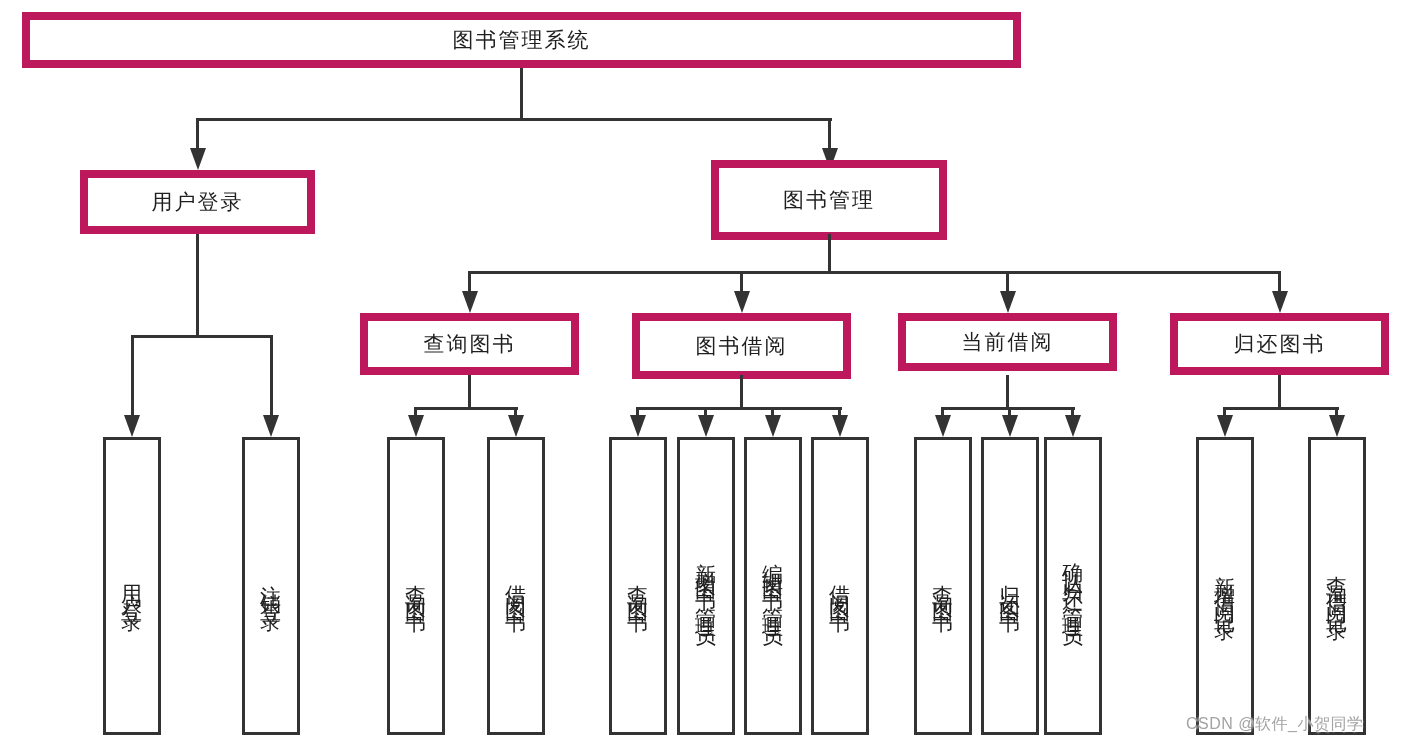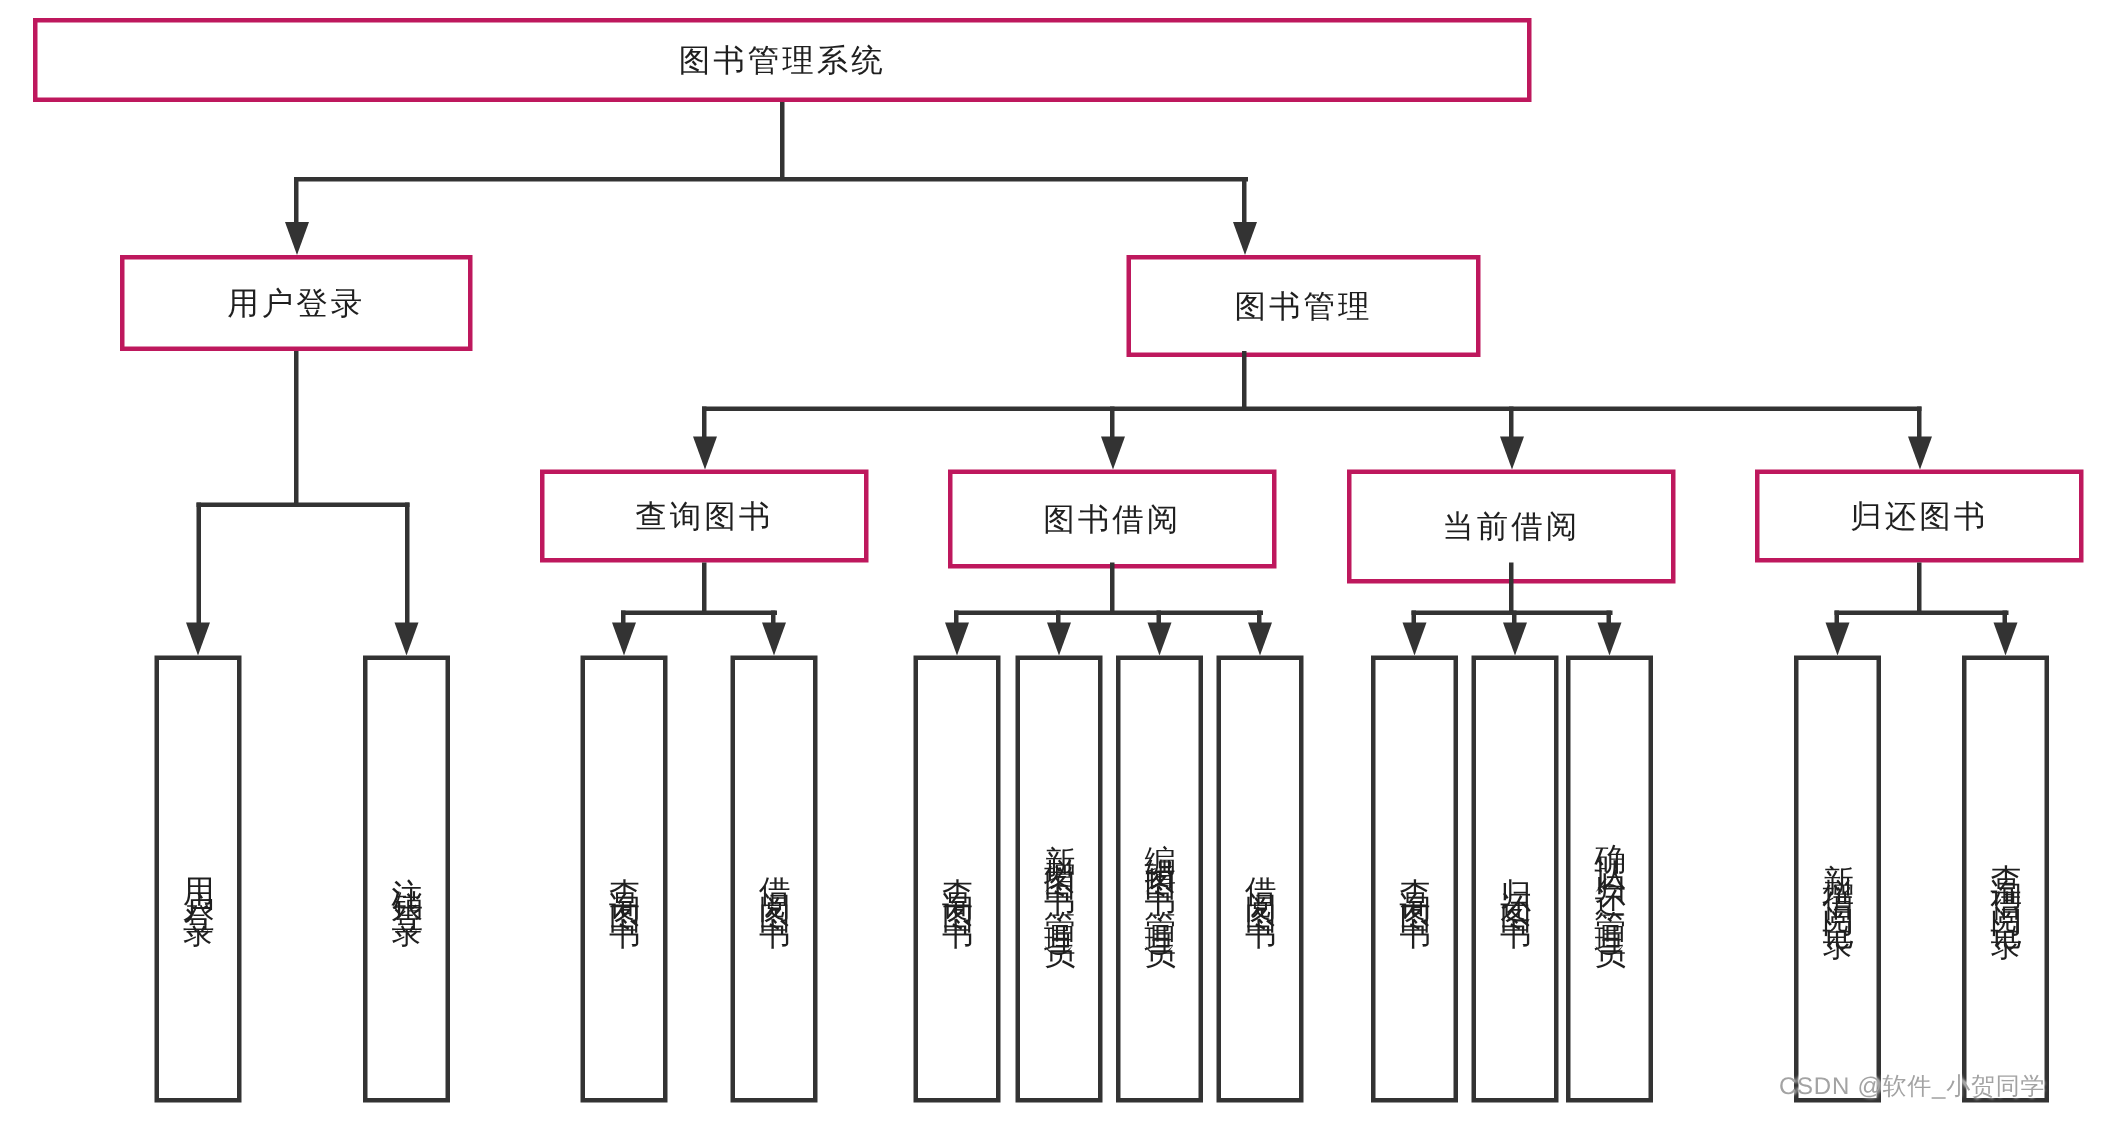--- a/index.html
+++ b/index.html
@@ -1,21 +1,21 @@
 <!DOCTYPE html>
 <html><head>
 <meta charset="utf-8">
 <style>
   html,body{margin:0;padding:0;background:#ffffff;}
   .canvas{
     position:relative;width:1405px;height:747px;background:#ffffff;overflow:hidden;
     font-family:"Liberation Sans","DejaVu Sans",sans-serif;
   }
   .box{
-    position:absolute;box-sizing:border-box;border:3px solid #be185d;background:#ffffff;
+    position:absolute;box-sizing:border-box;border:8px solid #be185d;background:#ffffff;
     display:flex;align-items:center;justify-content:center;
     font-size:21px;color:#1f1f1f;letter-spacing:2px;
   }
   .vbox{
     position:absolute;box-sizing:border-box;border:3px solid #333333;background:#ffffff;
     display:flex;align-items:center;justify-content:center;
     font-size:21px;color:#1f1f1f;
   }
   .vbox .vtext{
     writing-mode:vertical-rl;text-orientation:mixed;letter-spacing:9px;line-height:1;
@@ -46,21 +46,21 @@
   <div class="vline" style="left:520px;top:68px;height:52px;"></div>
   <div class="hline" style="left:196px;top:118px;width:636px;"></div>
   <div class="vline" style="left:196px;top:118px;height:34px;"></div>
   <div class="arrow" style="left:190px;top:148px;"></div>
   <div class="vline" style="left:828px;top:118px;height:34px;"></div>
   <div class="arrow" style="left:822px;top:148px;"></div>
 
   <div class="box" style="left:80px;top:170px;width:235px;height:64px;">
     <span>用户登录</span>
   </div>
-  <div class="box" style="left:711px;top:170px;width:236px;height:68px;margin-left:40px;">
+  <div class="box" style="left:711px;top:160px;width:236px;height:80px;">
     <span>图书管理</span>
   </div>
 
   <div class="vline" style="left:196px;top:234px;height:104px;"></div>
   <div class="hline" style="left:131px;top:335px;width:142px;"></div>
   <div class="vline" style="left:131px;top:335px;height:84px;"></div>
   <div class="arrow" style="left:124px;top:415px;"></div>
   <div class="vline" style="left:270px;top:335px;height:84px;"></div>
   <div class="arrow" style="left:263px;top:415px;"></div>
 
@@ -74,21 +74,21 @@
   <div class="arrow" style="left:1000px;top:291px;"></div>
   <div class="vline" style="left:1278px;top:271px;height:24px;"></div>
   <div class="arrow" style="left:1272px;top:291px;"></div>
 
   <div class="box" style="left:360px;top:313px;width:219px;height:62px;">
     <span>查询图书</span>
   </div>
   <div class="box" style="left:632px;top:313px;width:219px;height:66px;">
     <span>图书借阅</span>
   </div>
-  <div class="box" style="left:898px;top:313px;width:219px;height:76px;">
+  <div class="box" style="left:898px;top:313px;width:219px;height:58px;">
     <span>当前借阅</span>
   </div>
   <div class="box" style="left:1170px;top:313px;width:219px;height:62px;">
     <span>归还图书</span>
   </div>
 
   <div class="vline" style="left:468px;top:375px;height:35px;"></div>
   <div class="hline" style="left:414px;top:407px;width:104px;"></div>
   <div class="vline" style="left:414px;top:407px;height:12px;"></div>
   <div class="arrow" style="left:408px;top:415px;"></div>

